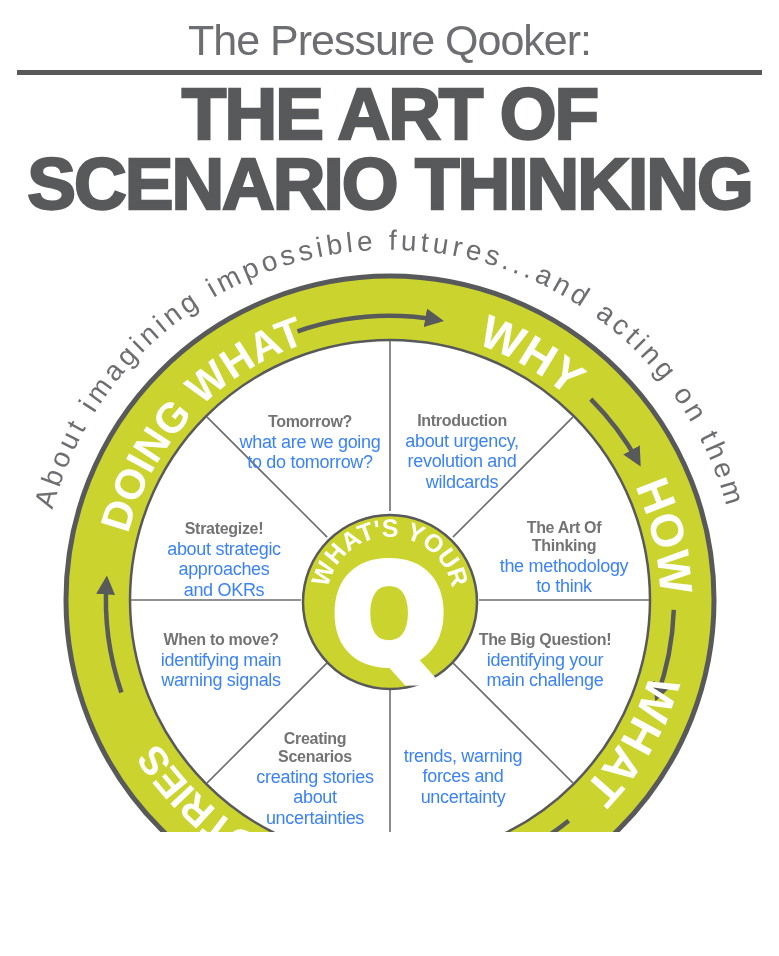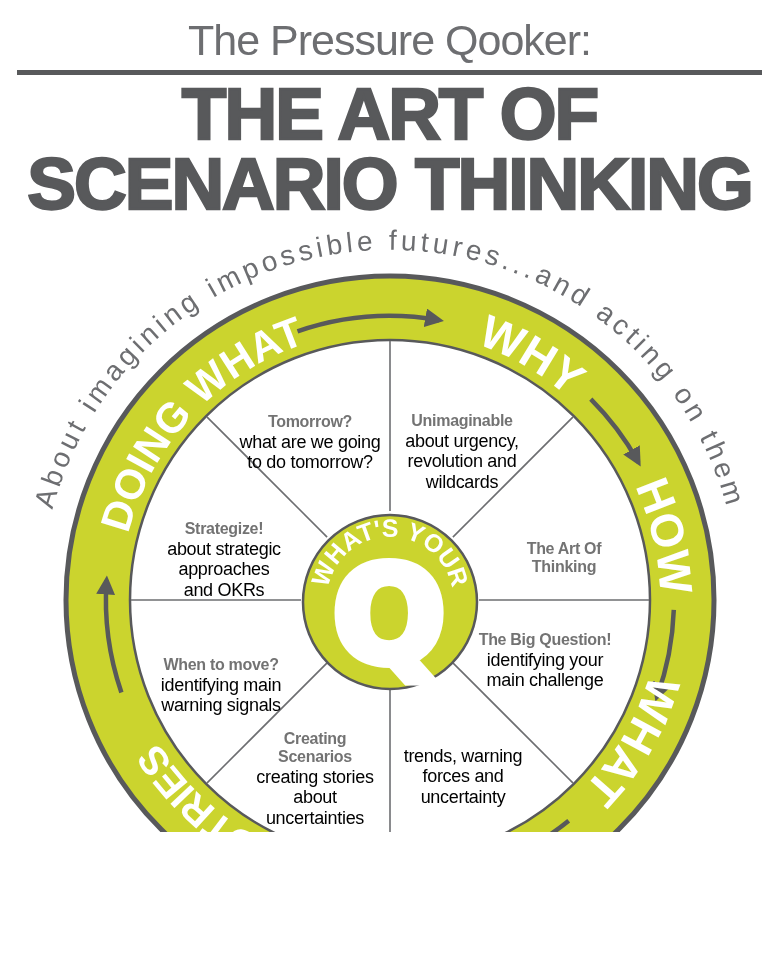--- a/index.html
+++ b/index.html
@@ -27,21 +27,21 @@
             text-anchor:middle;}
   .arrow{fill:none;stroke:#58595b;stroke-width:4.5;}
   .divider{stroke:#6d6e71;stroke-width:1.6;}
 
   
   .seg{position:absolute;transform:translate(-50%,-50%);text-align:center;
        width:210px;letter-spacing:-0.3px;}
   .seg-title{display:block;white-space:pre-line;font-size:16px;font-weight:700;
        color:#737373;line-height:1.13;}
   .seg-body{display:block;white-space:pre-line;font-size:18px;font-weight:400;
-       color:#000000;line-height:1.13;margin-top:1px;}
+       color:#3b82f6;line-height:1.13;margin-top:1px;}
 </style>
 </head>
 <body>
 
 <div id="page">
 
   <div class="kicker">The Pressure Qooker:</div>
   <div class="rule"></div>
   <div class="main-title">
     <div>THE ART OF</div>
@@ -110,47 +110,49 @@
     <g>
       <circle cx="390" cy="602" r="87" fill="#cbd42e" stroke="#58595b" stroke-width="2.5"></circle>
       <text class="center-word" text-anchor="middle">
         <textPath href="#p-whats" startOffset="50%">WHAT'S YOUR</textPath>
       </text>
       <text class="q-letter" x="389" y="661">Q</text>
     </g>
   </svg>
 
   <div class="seg" style="left:462px;top:452px">
-    <span class="seg-title">Unimaginable</span>
+    <span class="seg-title">Introduction</span>
     <span class="seg-body">about urgency,
 revolution and
 wildcards</span>
   </div>
   <div class="seg" style="left:564px;top:558px">
     <span class="seg-title">The Art Of
 Thinking</span>
+    <span class="seg-body">the methodology
+to think</span>
   </div>
   <div class="seg" style="left:545px;top:661px">
     <span class="seg-title">The Big Question!</span>
     <span class="seg-body">identifying your
 main challenge</span>
   </div>
   <div class="seg" style="left:463px;top:776px">
     <span class="seg-body">trends, warning
 forces and
 uncertainty</span>
   </div>
   <div class="seg" style="left:315px;top:779px">
     <span class="seg-title">Creating
 Scenarios</span>
     <span class="seg-body">creating stories
 about
 uncertainties</span>
   </div>
-  <div class="seg" style="left:221px;top:686px">
+  <div class="seg" style="left:221px;top:661px">
     <span class="seg-title">When to move?</span>
     <span class="seg-body">identifying main
 warning signals</span>
   </div>
   <div class="seg" style="left:224px;top:560px">
     <span class="seg-title">Strategize!</span>
     <span class="seg-body">about strategic
 approaches
 and OKRs</span>
   </div>

